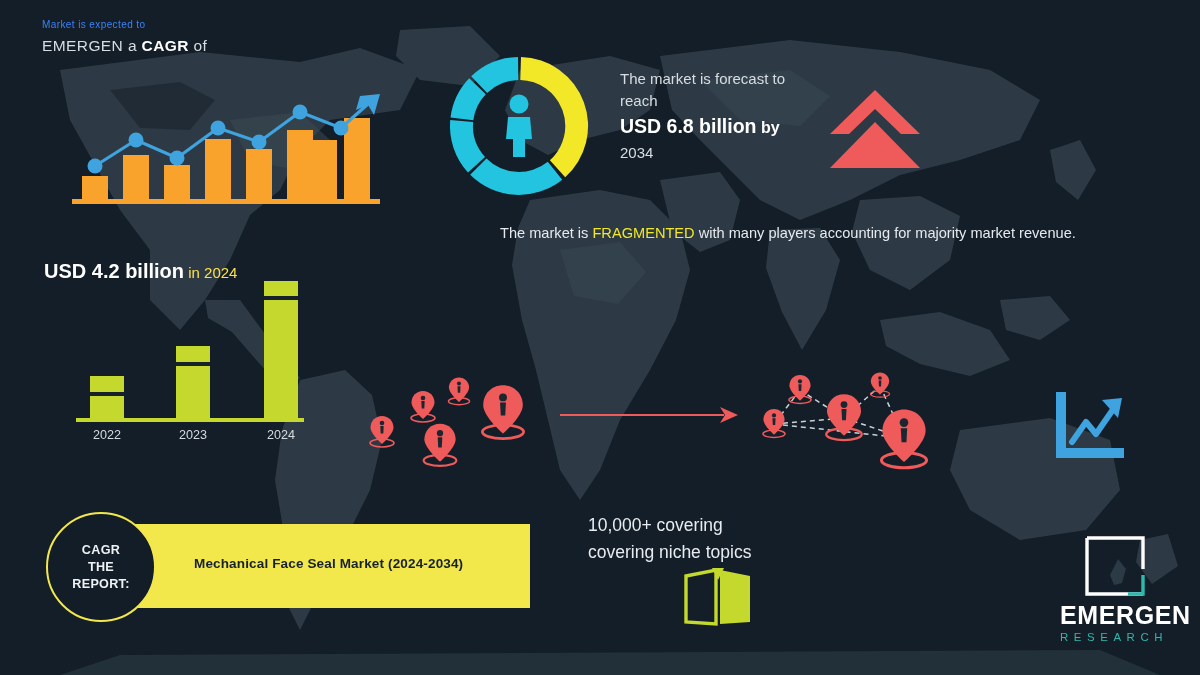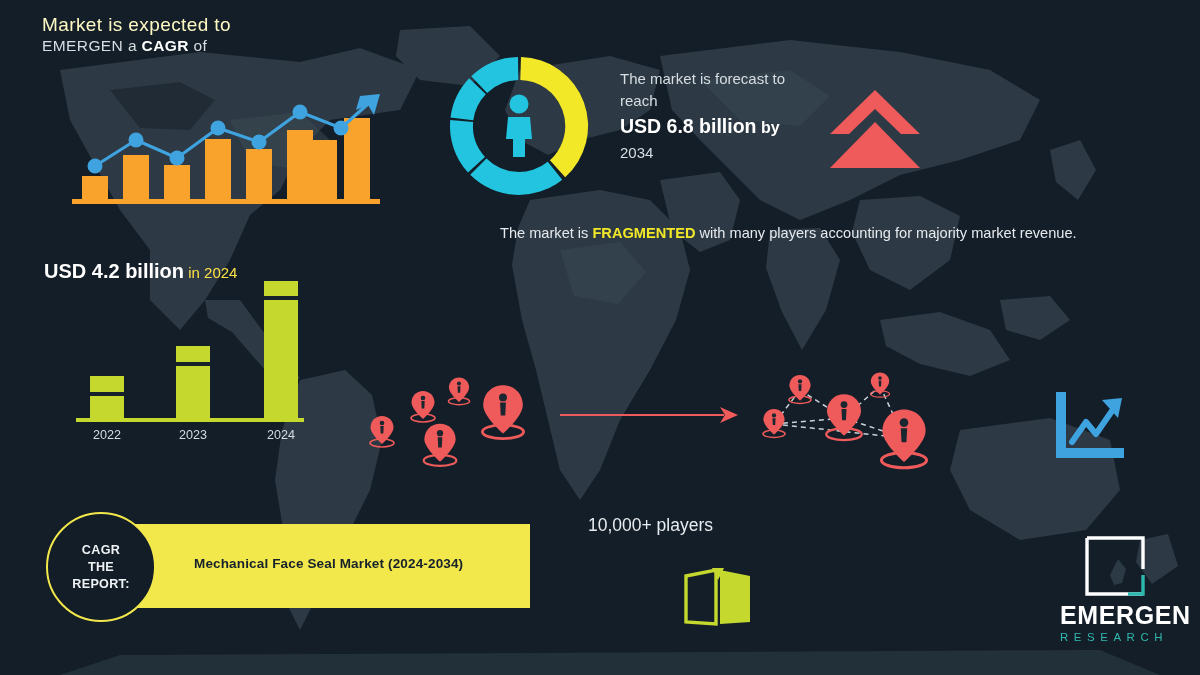--- a/index.html
+++ b/index.html
@@ -15,21 +15,21 @@
     background: #131e28;
     overflow: hidden;
   }
   #worldmap { position: absolute; inset: 0; width: 1200px; height: 675px; }
 
   .abs { position: absolute; }
 
   
   .cagr-block { left: 42px; top: 14px; width: 330px; }
   .cagr-line1 {
-    font-size: 19px; color: #fef9c3; letter-spacing: .4px;
+    font-size: 10px; color: #3b82f6; letter-spacing: .4px;
     line-height: 21px; white-space: nowrap;
   }
   .cagr-line2 {
     font-size: 15.5px; color: #d7dde2; letter-spacing: .4px;
     line-height: 21px; white-space: nowrap;
   }
   .cagr-line2 b { color: #ffffff; font-weight: bold; }
   .cagr-big {
     position: absolute; left: 216px; top: 8px;
     font-size: 58px; font-weight: bold; color: #ffffff;
@@ -37,21 +37,21 @@
   }
 
   .forecast-block { left: 620px; top: 68px; width: 230px; }
   .forecast-l1 { font-size: 15px; color: #d7dde2; line-height: 22px; }
   .forecast-l2 { font-size: 19.5px; color: #ffffff; font-weight: bold; line-height: 28px; white-space: nowrap;}
   .forecast-l2 span.by { font-size: 16px; }
   .forecast-l3 { font-size: 15px; color: #d7dde2; line-height: 22px; }
 
   .frag-block { left: 500px; top: 221px; width: 630px; }
   .frag-text { font-size: 14.6px; color: #e6eaee; line-height: 25px; }
-  .frag-text .hl { color: #f2e827; font-weight: bold; }
+  .frag-text .hl { color: #f2e827; font-weight: normal; }
 
   .valued-block { left: 44px; top: 257px; width: 300px; }
   .valued-l1 { font-size: 14.6px; color: #d7dde2; line-height: 21px; }
   .valued-l2 { font-size: 20px; color: #ffffff; font-weight: bold; line-height: 29px; white-space: nowrap;}
   .valued-l2 span.yr { font-size: 15px; font-weight: normal; color: #fde047; }
 
   .reports-block { left: 588px; top: 512px; width: 260px; }
   .reports-l1 { font-size: 17.5px; color: #e8ecf0; line-height: 27px; white-space: nowrap; }
   .reports-l2 { font-size: 17.5px; color: #e8ecf0; line-height: 27px; white-space: nowrap; }
 
@@ -321,21 +321,22 @@
       </g>
   </svg>
 
   <svg class="abs" style="left:1052px; top:390px;" width="76" height="72">
     <path d="M4,2 L14,2 L14,58 L72,58 L72,68 L4,68 Z" fill="#3fa3e0"></path>
     <polyline points="20,52 34,32 44,44 62,18" fill="none" stroke="#3fa3e0" stroke-width="6" stroke-linejoin="round" stroke-linecap="round"></polyline>
     <path d="M50,10 L70,8 L66,28 Z" fill="#3fa3e0"></path>
   </svg>
 
   <div class="abs reports-block">
-    <div class="reports-l1">10,000+ players</div>
+    <div class="reports-l1">10,000+ covering</div>
+    <div class="reports-l2">covering niche topics</div>
   </div>
 
   <svg class="abs" style="left:682px; top:566px;" width="72" height="62">
     <path d="M4,10 L34,4 L34,58 L4,56 Z" fill="none" stroke="#c4d82e" stroke-width="3.4"></path>
     <path d="M38,4 L68,10 L68,56 L38,58 Z" fill="#c4d82e"></path>
     <path d="M30,2 L36,14 L42,2 Z" fill="#c4d82e"></path>
   </svg>
 
   <div class="abs banner">
     <div class="banner-label">Mechanical Face Seal Market (2024-2034)</div>

